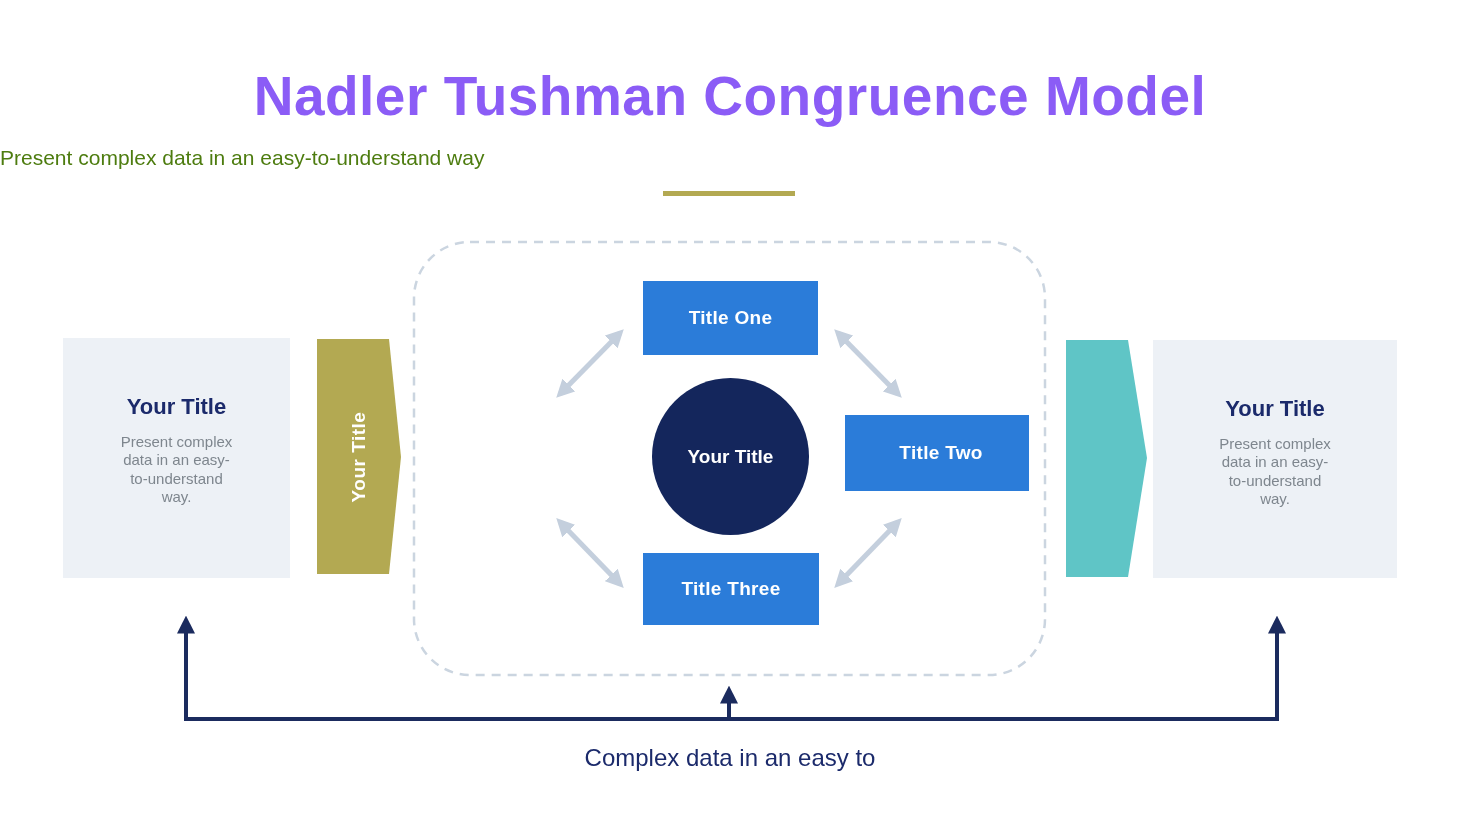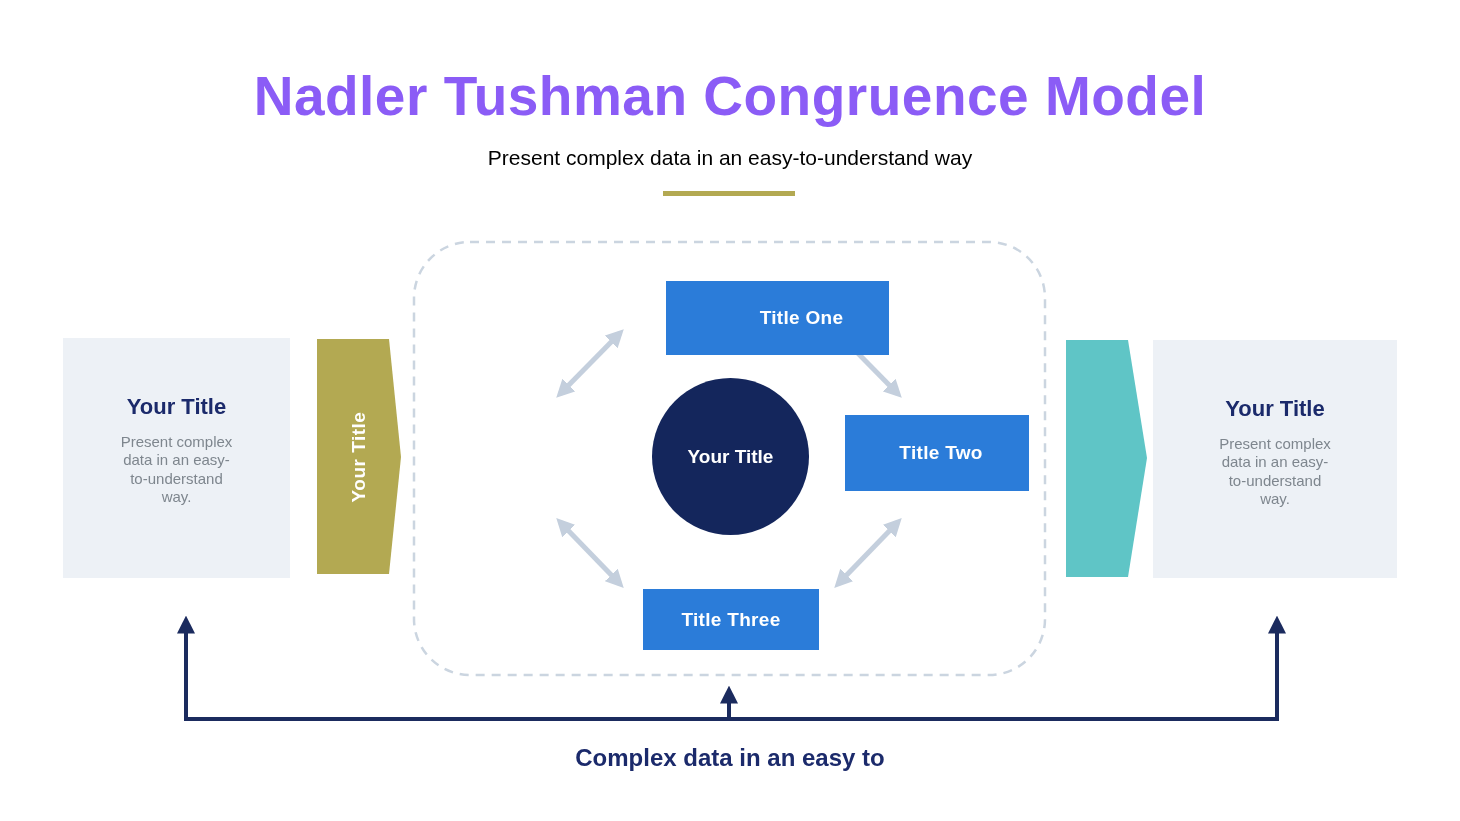--- a/index.html
+++ b/index.html
@@ -3,44 +3,44 @@
 <meta charset="utf-8">
 <style>
   html,body{margin:0;padding:0;background:#ffffff;}
   body{font-family:"Liberation Sans",sans-serif;}
   #canvas{position:relative;width:1460px;height:821px;background:#ffffff;overflow:hidden;}
   #shape-layer{position:absolute;left:0;top:0;z-index:1;}
   .txt{position:absolute;z-index:2;}
 
   .page-title{left:0;top:64px;width:1460px;text-align:center;
     font-size:55px;font-weight:bold;color:#8b5cf6;letter-spacing:0.5px;}
-  .page-subtitle{left:0;top:146px;width:1460px;text-align:center;
-    font-size:21px;color:#000000;}
+  .page-subtitle{left:0;top:146px;width:1460px;text-align:left;
+    font-size:21px;color:#4d7c0f;}
   .title-underline{position:absolute;z-index:2;left:663px;top:191px;width:132px;height:5px;background:#b3a952;}
 
   .panel{position:absolute;z-index:2;background:#edf1f6;text-align:center;box-sizing:border-box;}
   .panel-left{left:63px;top:338px;width:227px;height:240px;padding-top:56px;}
   .panel-right{left:1153px;top:340px;width:244px;height:238px;padding-top:56px;}
   .panel-title{font-size:22px;font-weight:bold;color:#1b2a6b;margin-bottom:13px;}
   .panel-body{font-size:15px;line-height:1.22;color:#7e868e;white-space:pre-line;}
 
   .olive-label{left:317px;top:339px;width:84px;height:235px;display:flex;align-items:center;justify-content:center;}
   .olive-label span{transform:rotate(-90deg);white-space:nowrap;color:#ffffff;font-weight:bold;font-size:19px;letter-spacing:0.5px;}
 
   .node{position:absolute;z-index:2;background:#2b7cd9;color:#ffffff;font-weight:bold;font-size:19px;
     display:flex;align-items:center;justify-content:center;letter-spacing:0.3px;}
-  .node-top{left:666px;top:281px;width:175px;height:74px;padding-left:48px;}
+  .node-top{left:643px;top:281px;width:175px;height:74px;}
   .node-right{left:845px;top:415px;width:176px;height:76px;padding-left:8px;}
-  .node-bottom{left:643px;top:589px;width:176px;height:61px;}
+  .node-bottom{left:643px;top:553px;width:176px;height:72px;}
   .node-left{left:438px;top:415px;width:176px;height:76px;}
 
   .center-circle{position:absolute;z-index:2;left:652px;top:378px;width:157px;height:157px;border-radius:50%;
     background:#14265c;color:#ffffff;font-weight:bold;font-size:19px;display:flex;align-items:center;justify-content:center;}
 
-  .footer-caption{left:0;top:744px;width:1460px;text-align:center;font-size:24px;font-weight:bold;color:#1b2a6b;}
+  .footer-caption{left:0;top:744px;width:1460px;text-align:center;font-size:24px;font-weight:normal;color:#1b2a6b;}
 </style>
 </head>
 <body>
 
 <div id="canvas">
 
   <svg id="shape-layer" width="1460" height="821" viewBox="0 0 1460 821">
     <defs>
       <marker id="arrGray" viewBox="0 0 10 10" refX="7" refY="5" markerWidth="3.6" markerHeight="3.6" orient="auto-start-reverse">
         <path d="M0,0 L10,5 L0,10 z" fill="#c4cfdd"></path>

